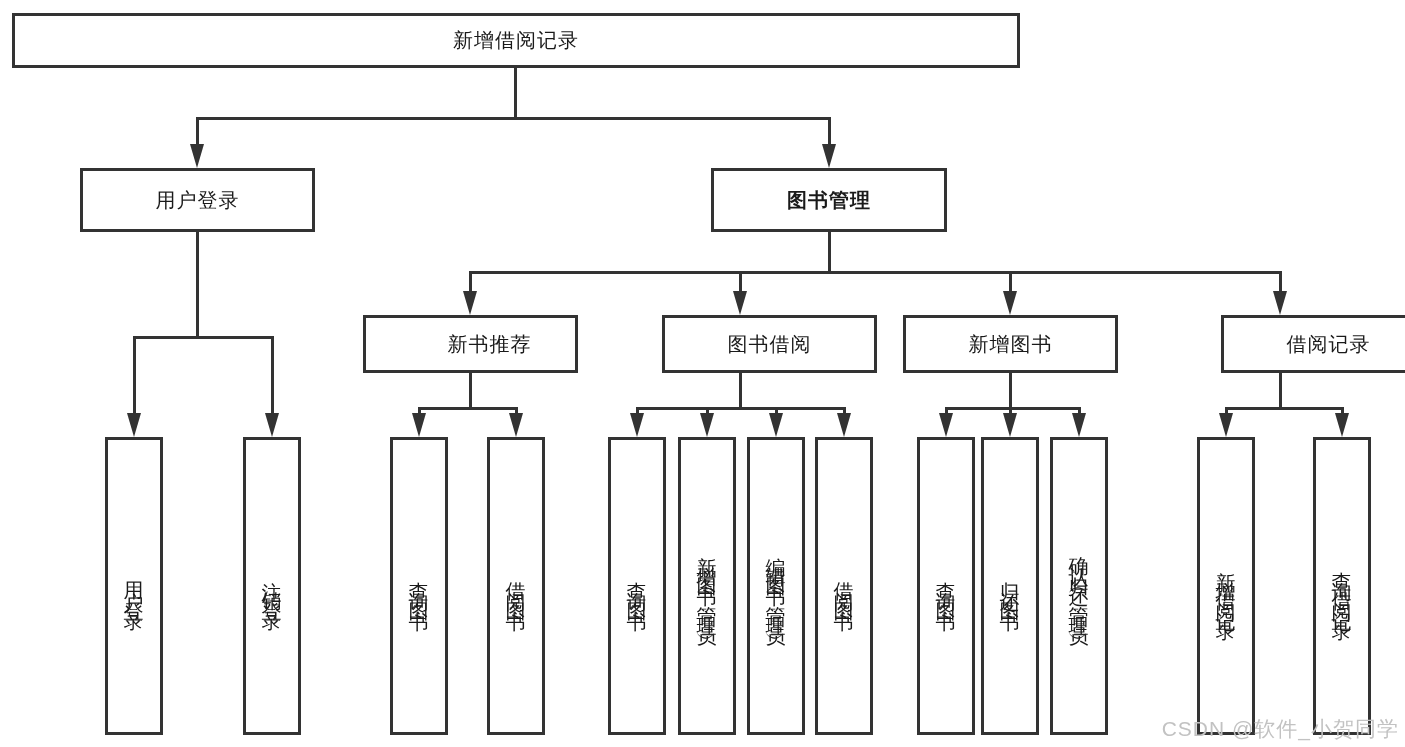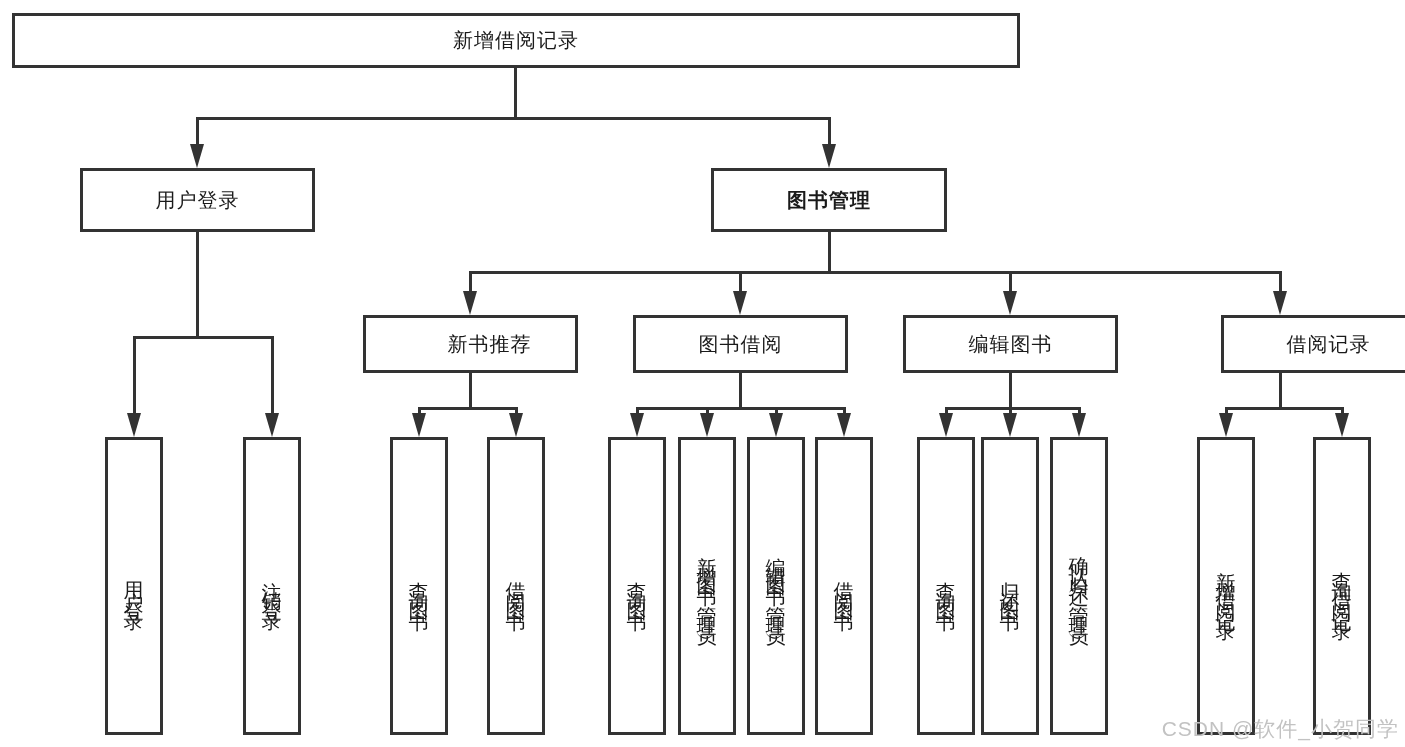--- a/index.html
+++ b/index.html
@@ -93,25 +93,25 @@
   <div class="line" style="left:1009px; top:271px; width:3px; height:22px;"></div>
   <div class="line" style="left:1279px; top:271px; width:3px; height:22px;"></div>
   <div class="arrow" style="left:463px; top:291px;"></div>
   <div class="arrow" style="left:733px; top:291px;"></div>
   <div class="arrow" style="left:1003px; top:291px;"></div>
   <div class="arrow" style="left:1273px; top:291px;"></div>
 
   <div class="box" style="left:363px; top:315px; width:215px; height:58px;padding-left:38px;">
     <span class="htext">新书推荐</span>
   </div>
-  <div class="box" style="left:633px; top:315px; width:215px; height:58px;">
+  <div class="box" style="left:662px; top:315px; width:215px; height:58px;">
     <span class="htext">图书借阅</span>
   </div>
   <div class="box" style="left:903px; top:315px; width:215px; height:58px;">
-    <span class="htext">编辑图书</span>
+    <span class="htext">新增图书</span>
   </div>
   <div class="box" style="left:1221px; top:315px; width:215px; height:58px;">
     <span class="htext">借阅记录</span>
   </div>
 
   <div class="line" style="left:469px; top:373px; width:3px; height:36px;"></div>
   <div class="line" style="left:739px; top:373px; width:3px; height:36px;"></div>
   <div class="line" style="left:1009px; top:373px; width:3px; height:36px;"></div>
   <div class="line" style="left:1279px; top:373px; width:3px; height:36px;"></div>
 

